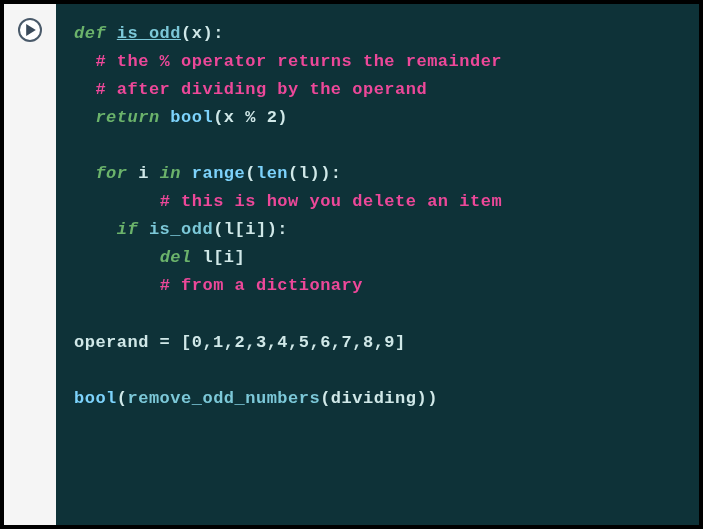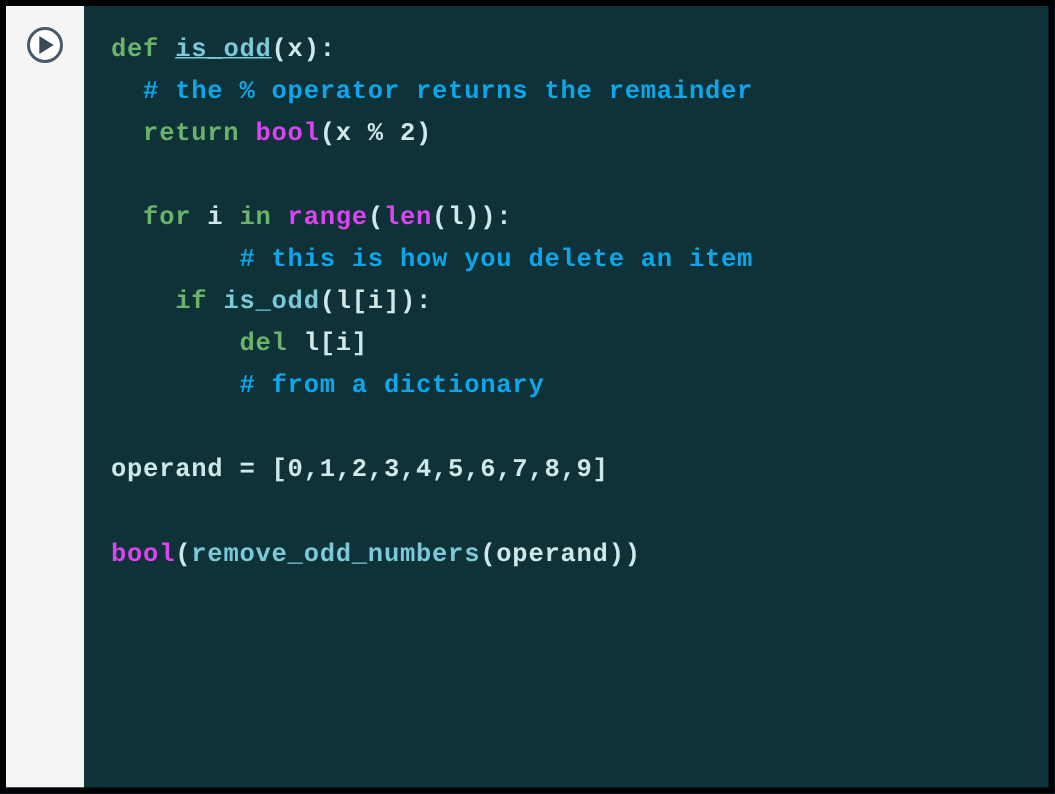--- a/index.html
+++ b/index.html
@@ -53,47 +53,48 @@
       bottom: 0;
       background: #0e3238;
       padding: 16px 10px 10px 18px;
       color: #d0e8e8;
       line-height: 1.65;
       letter-spacing: 0.5px;
     }
     .line {
       white-space: pre;
     }
-    .kw { color: #6bb36b; }
+    .kw { color: #6bb36b; font-style: italic; }
     .fn { color: #7cc8d8; text-decoration: underline; }
     .fnc { color: #7cc8d8; }
-    .cmt { color: #0ea5e9; }
-    .builtin { color: #d946ef; }
+    .cmt { color: #ec4899; }
+    .builtin { color: #7dd3fc; }
     .cursor {
       display: inline-block;
     }
   </style>
 </head>
 <body>
 
 <div class="gutter">
   <div class="run-btn">
     <svg viewBox="0 0 10 10">
       <path d="M1 0 L9 5 L1 10 Z" fill="#3a4a5a"></path>
     </svg>
   </div>
 </div>
 
 <div class="code-area">
   <div class="line"><span class="kw">def</span> <span class="fn">is_odd</span><span>(x):</span></div>
   <div class="line">  <span class="cmt"># the % operator returns the remainder</span></div>
+  <div class="line">  <span class="cmt"># after dividing by the operand</span></div>
   <div class="line">  <span class="kw">return</span> <span class="builtin">bool</span><span>(x % 2)</span></div>
   <div class="line"> </div>
   <div class="line">  <span class="kw">for</span><span> i </span><span class="kw">in</span><span> </span><span class="builtin">range</span><span>(</span><span class="builtin">len</span><span>(l)):</span></div>
   <div class="line">        <span class="cmt"># this is how you delete an item</span></div>
   <div class="line">    <span class="kw">if</span><span> </span><span class="fnc">is_odd</span><span>(l[i]):</span></div>
   <div class="line">        <span class="kw">del</span><span> l[i]</span></div>
   <div class="line">        <span class="cmt"># from a dictionary</span></div>
   <div class="line"> </div>
   <div class="line"><span>operand = [0,1,2,3,4,5,6,7,8,9]</span></div>
   <div class="line"> </div>
-  <div class="line"><span class="builtin">bool</span><span>(</span><span class="fnc">remove_odd_numbers</span><span>(operand))</span></div>
+  <div class="line"><span class="builtin">bool</span><span>(</span><span class="fnc">remove_odd_numbers</span><span>(dividing))</span></div>
 </div>
 
 </body></html>

